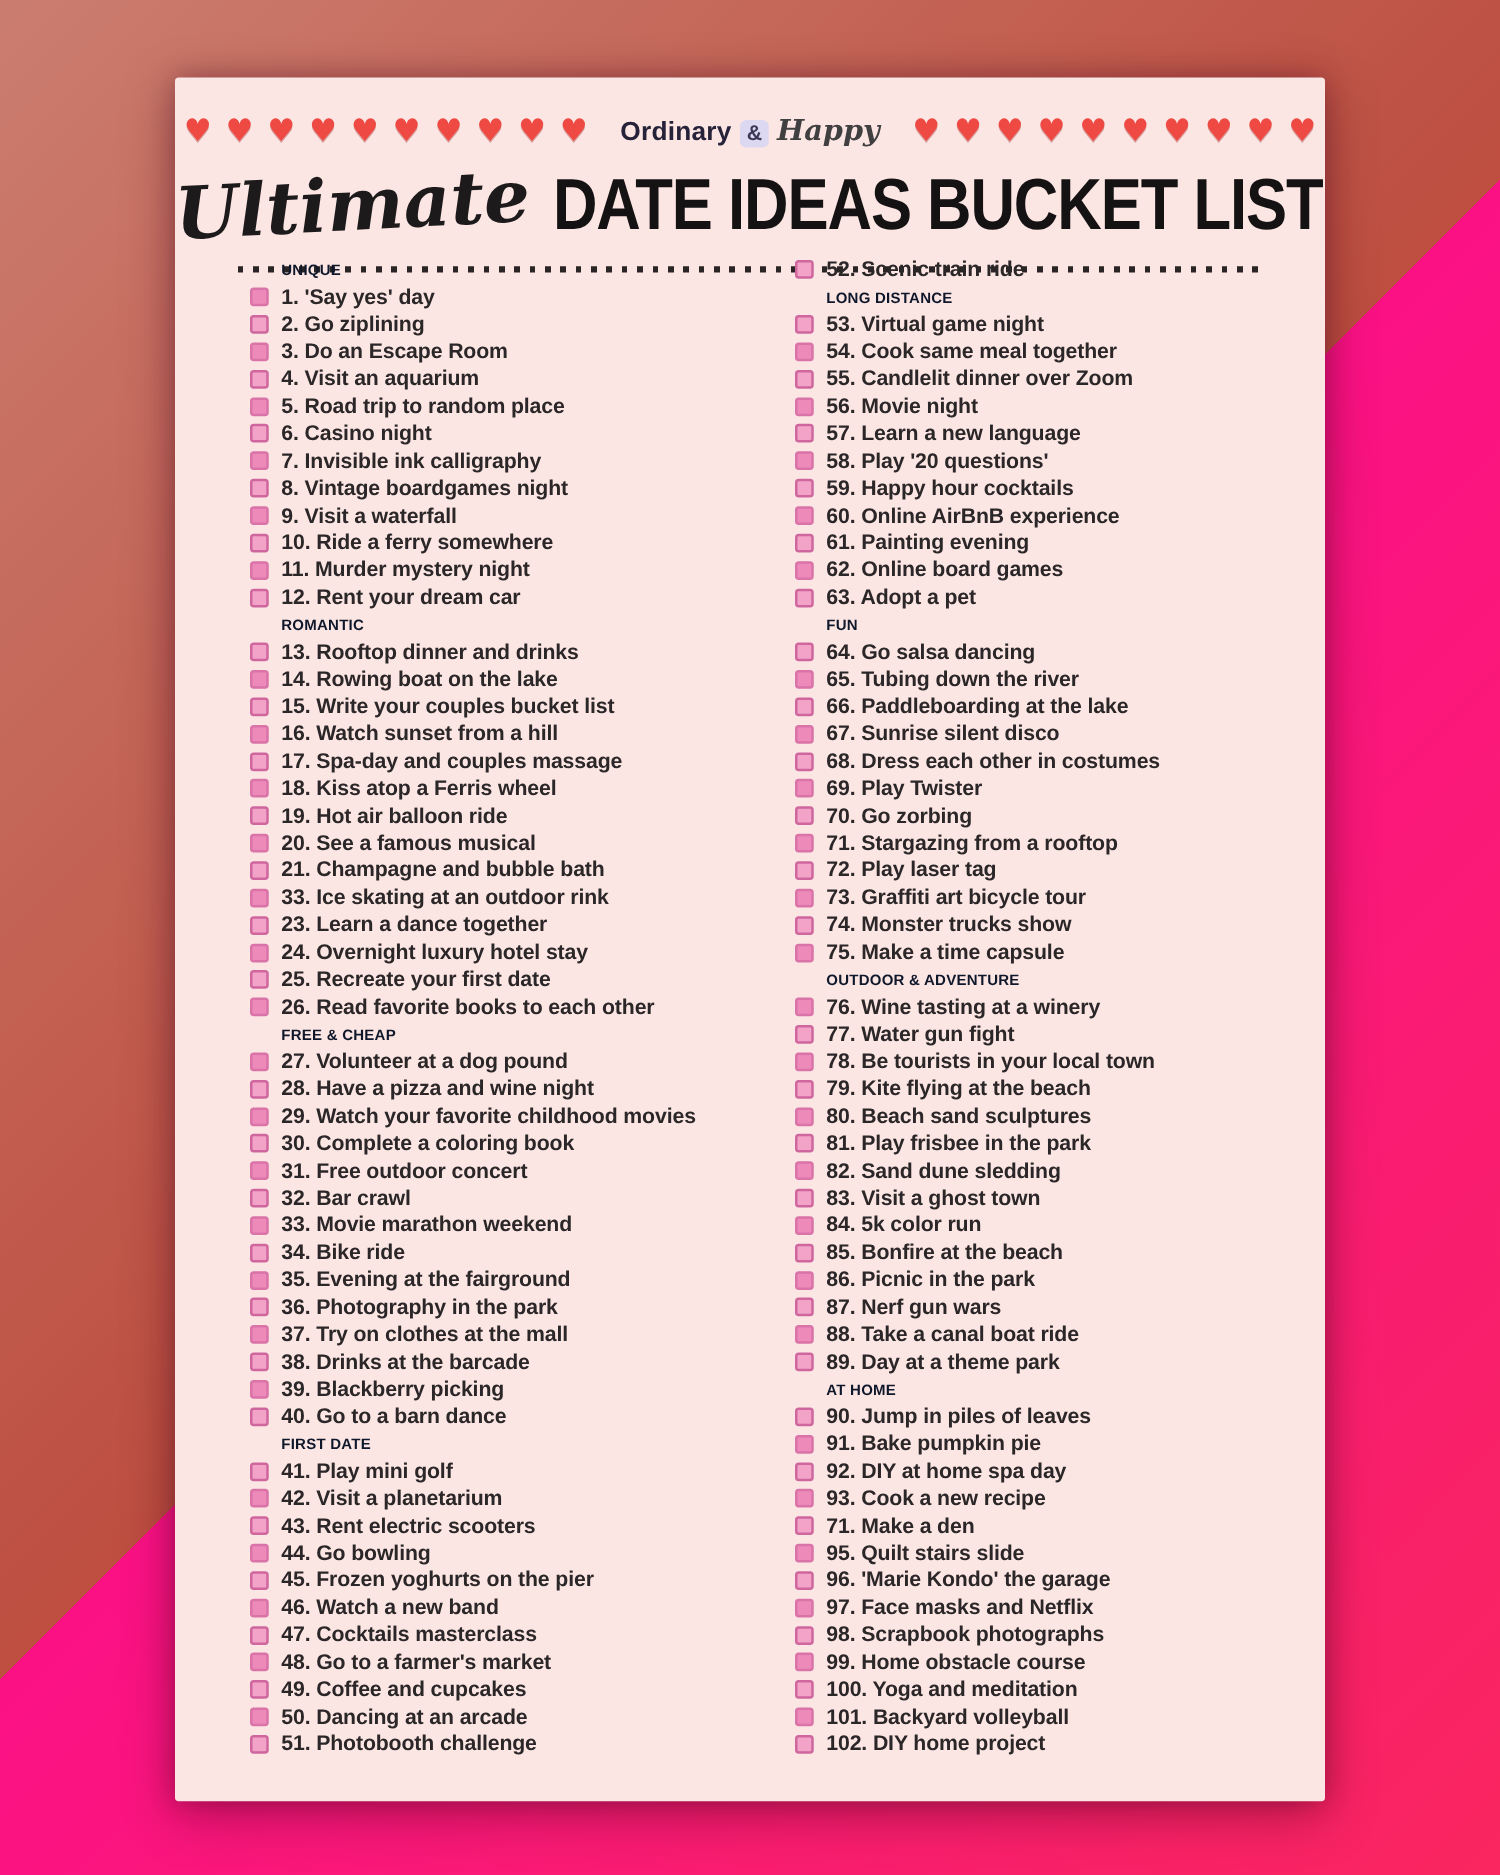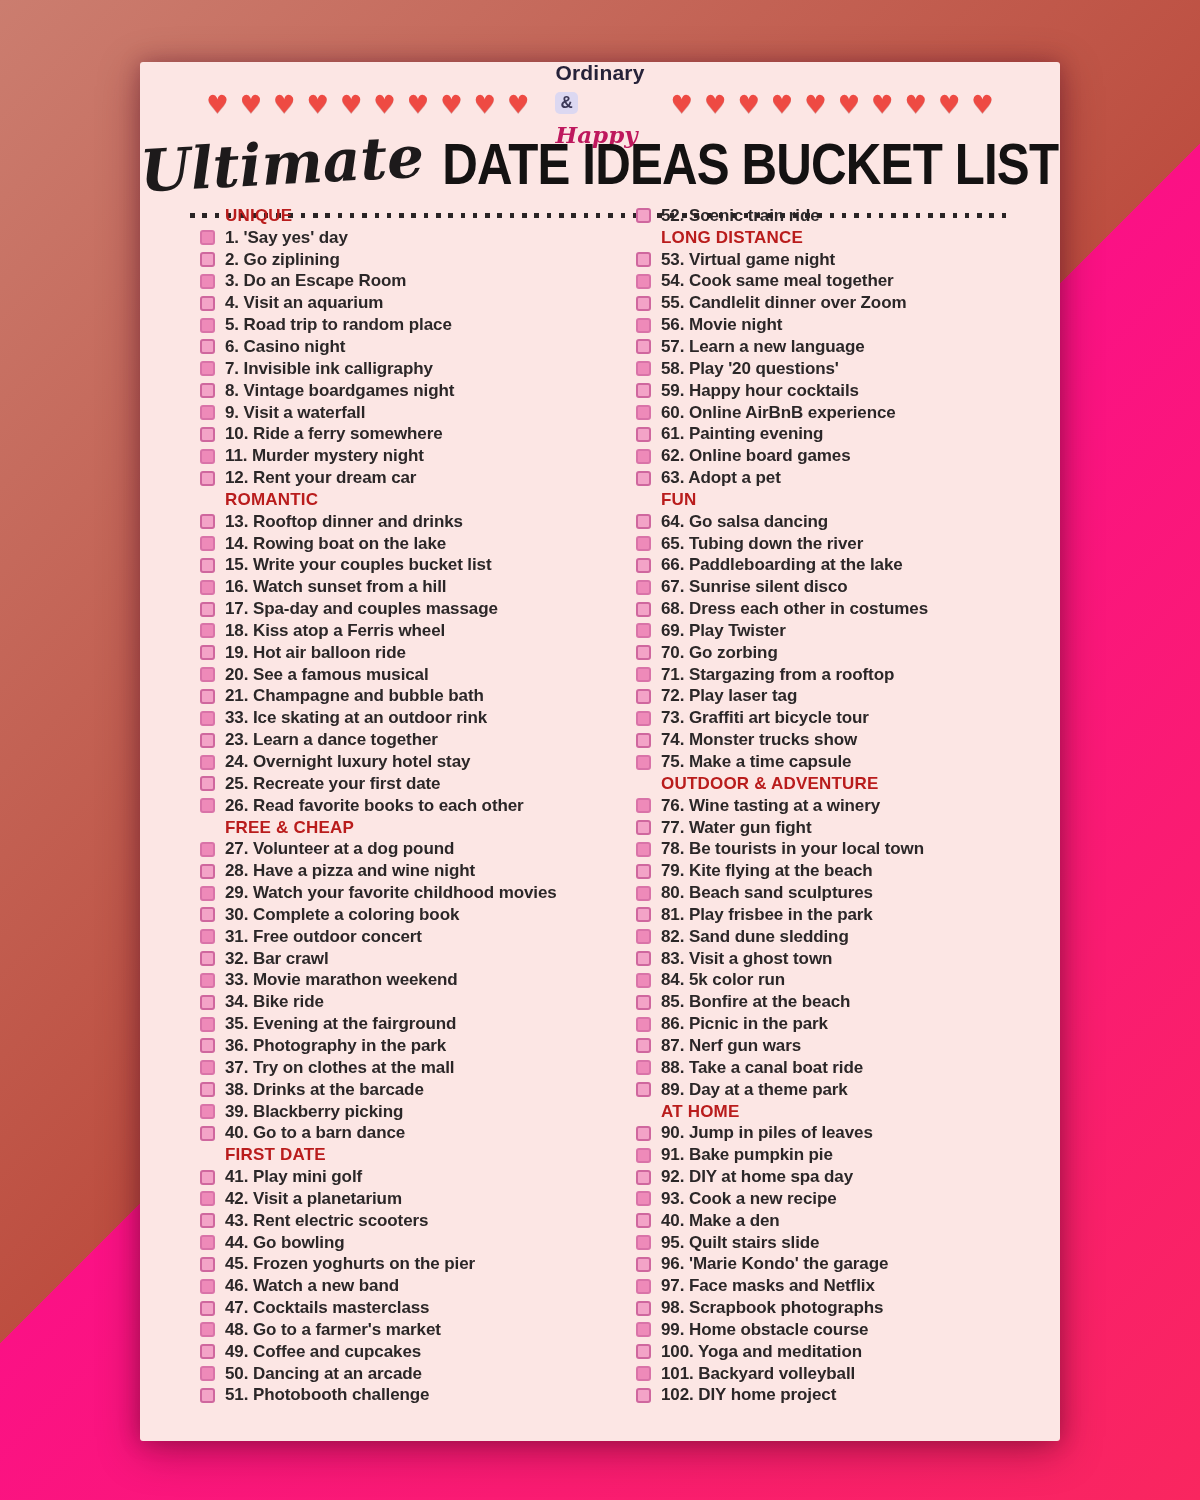--- a/index.html
+++ b/index.html
@@ -10,24 +10,24 @@
   }
   .card{
     position:absolute;left:140px;top:62px;width:920px;height:1379px;
     background:#fce6e4;border-radius:3px;
     box-shadow:0 10px 42px rgba(73,8,31,.42),0 0 20px rgba(73,8,31,.28);
   }
   .hearts-row{display:flex;justify-content:center;align-items:center;gap:18px;padding-top:27px;height:30px;}
   .hearts{display:flex;gap:11px;}
   .heart{color:#ee4a43;font-size:25px;line-height:1;font-family:"DejaVu Sans",sans-serif;
     text-shadow:0 1px 0 rgba(150,30,30,.35);}
-  .logo{display:flex;align-items:baseline;gap:7px;margin:0 8px;white-space:nowrap;flex-direction:column;}
+  .logo{display:flex;align-items:baseline;gap:7px;margin:0 8px;white-space:nowrap;}
   .logo .ord{font-weight:700;font-size:21px;color:#262239;letter-spacing:.2px;}
   .logo .amp{font-weight:700;font-size:17px;color:#3c3857;background:#dcd8f1;border-radius:5px;padding:1px 5px;}
-  .logo .hap{font-family:"DejaVu Serif",serif;font-style:italic;font-weight:700;font-size:23px;color:#be185d;}
+  .logo .hap{font-family:"DejaVu Serif",serif;font-style:italic;font-weight:700;font-size:23px;color:#404040;}
   .title-row{display:flex;justify-content:center;align-items:center;margin-top:4px;height:82px;}
   .t-script{
     font-family:"DejaVu Serif",serif;font-style:italic;font-weight:700;
     font-size:58px;color:#1d1a1b;transform:rotate(-3deg);margin-right:16px;line-height:1;
   }
   .t-main{
     font-size:58px;font-weight:800;color:#141212;white-space:nowrap;line-height:1;
     letter-spacing:-1px;transform:scaleX(.85);margin:0 -52px;
   }
   .dots{
@@ -39,21 +39,21 @@
   .col-1{left:496px;width:430px;}
   .row{display:flex;align-items:center;height:21.85px;}
   .cb{
     width:15px;height:15px;box-sizing:border-box;flex:none;
     border:2.4px solid #cf679e;background:#f3a3c7;border-radius:3px;margin-right:10px;
   }
   .row:nth-child(even) .cb{background:#ee8ab9;border-color:#d973a8;}
   .lbl{font-size:17px;font-weight:700;color:#2b2728;white-space:nowrap;letter-spacing:-.1px;}
   .cat{
     height:21.85px;display:flex;align-items:center;padding-left:25px;
-    font-size:17px;font-weight:700;color:#b91c1c;letter-spacing:.2px;white-space:nowrap;
+    font-size:12px;font-weight:700;color:#0f172a;letter-spacing:.2px;white-space:nowrap;
   }
 </style>
 </head>
 <body>
 
 <div class="card">
 
   <div class="hearts-row">
     <div class="hearts">
         <span class="heart">♥</span>
@@ -471,21 +471,21 @@
       <div class="row">
         <span class="cb"></span>
         <span class="lbl">92. DIY at home spa day</span>
       </div>
       <div class="row">
         <span class="cb"></span>
         <span class="lbl">93. Cook a new recipe</span>
       </div>
       <div class="row">
         <span class="cb"></span>
-        <span class="lbl">40. Make a den</span>
+        <span class="lbl">71. Make a den</span>
       </div>
       <div class="row">
         <span class="cb"></span>
         <span class="lbl">95. Quilt stairs slide</span>
       </div>
       <div class="row">
         <span class="cb"></span>
         <span class="lbl">96. 'Marie Kondo' the garage</span>
       </div>
       <div class="row">

